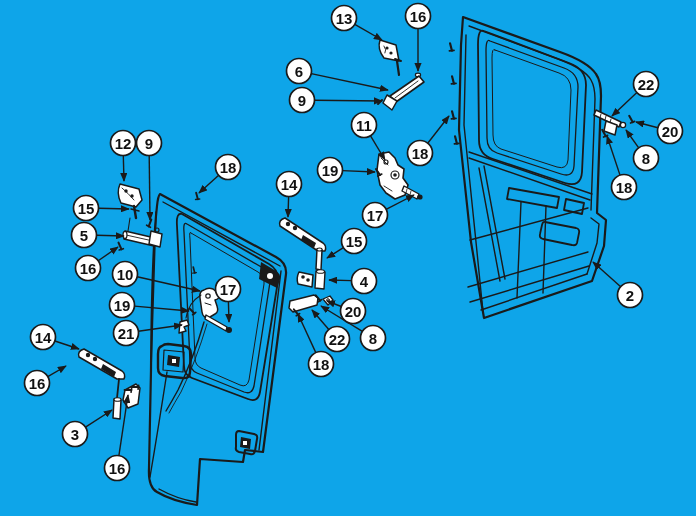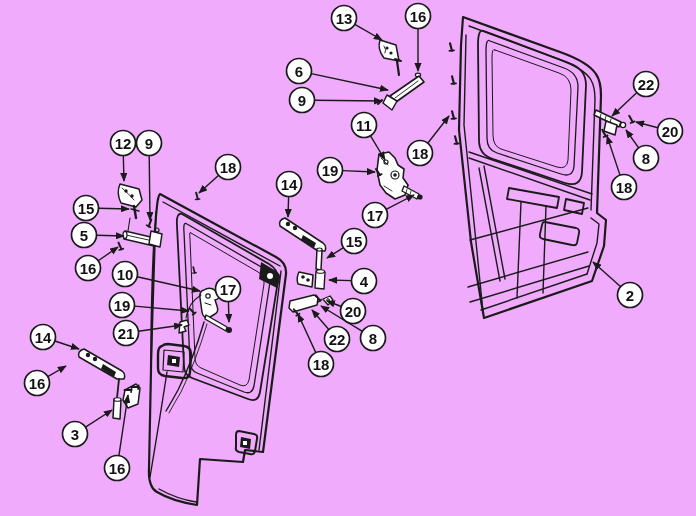--- a/index.html
+++ b/index.html
@@ -1,16 +1,16 @@
 <!DOCTYPE html>
 <html><head>
 <meta charset="utf-8">
 <style>
   html,body{margin:0;padding:0;background:#fff;}
-  .stage{position:relative;width:696px;height:516px;background:#f0abfc;overflow:hidden;
+  .stage{position:relative;width:696px;height:516px;background:#0ea5e9;overflow:hidden;
          font-family:"Liberation Sans",sans-serif;}
   svg{display:block}
   .art path,.art line,.art circle,.art ellipse,.art rect{vector-effect:none;}
   .leader{stroke:#1a1a1a;stroke-width:1.4;fill:none;}
   .balloon{fill:#ffffff;stroke:#1a1a1a;stroke-width:1.7;}
   .balloon-num{font-family:"Liberation Sans",sans-serif;font-weight:700;font-size:15px;fill:#111111;}
 </style>
 </head>
 <body>
 

